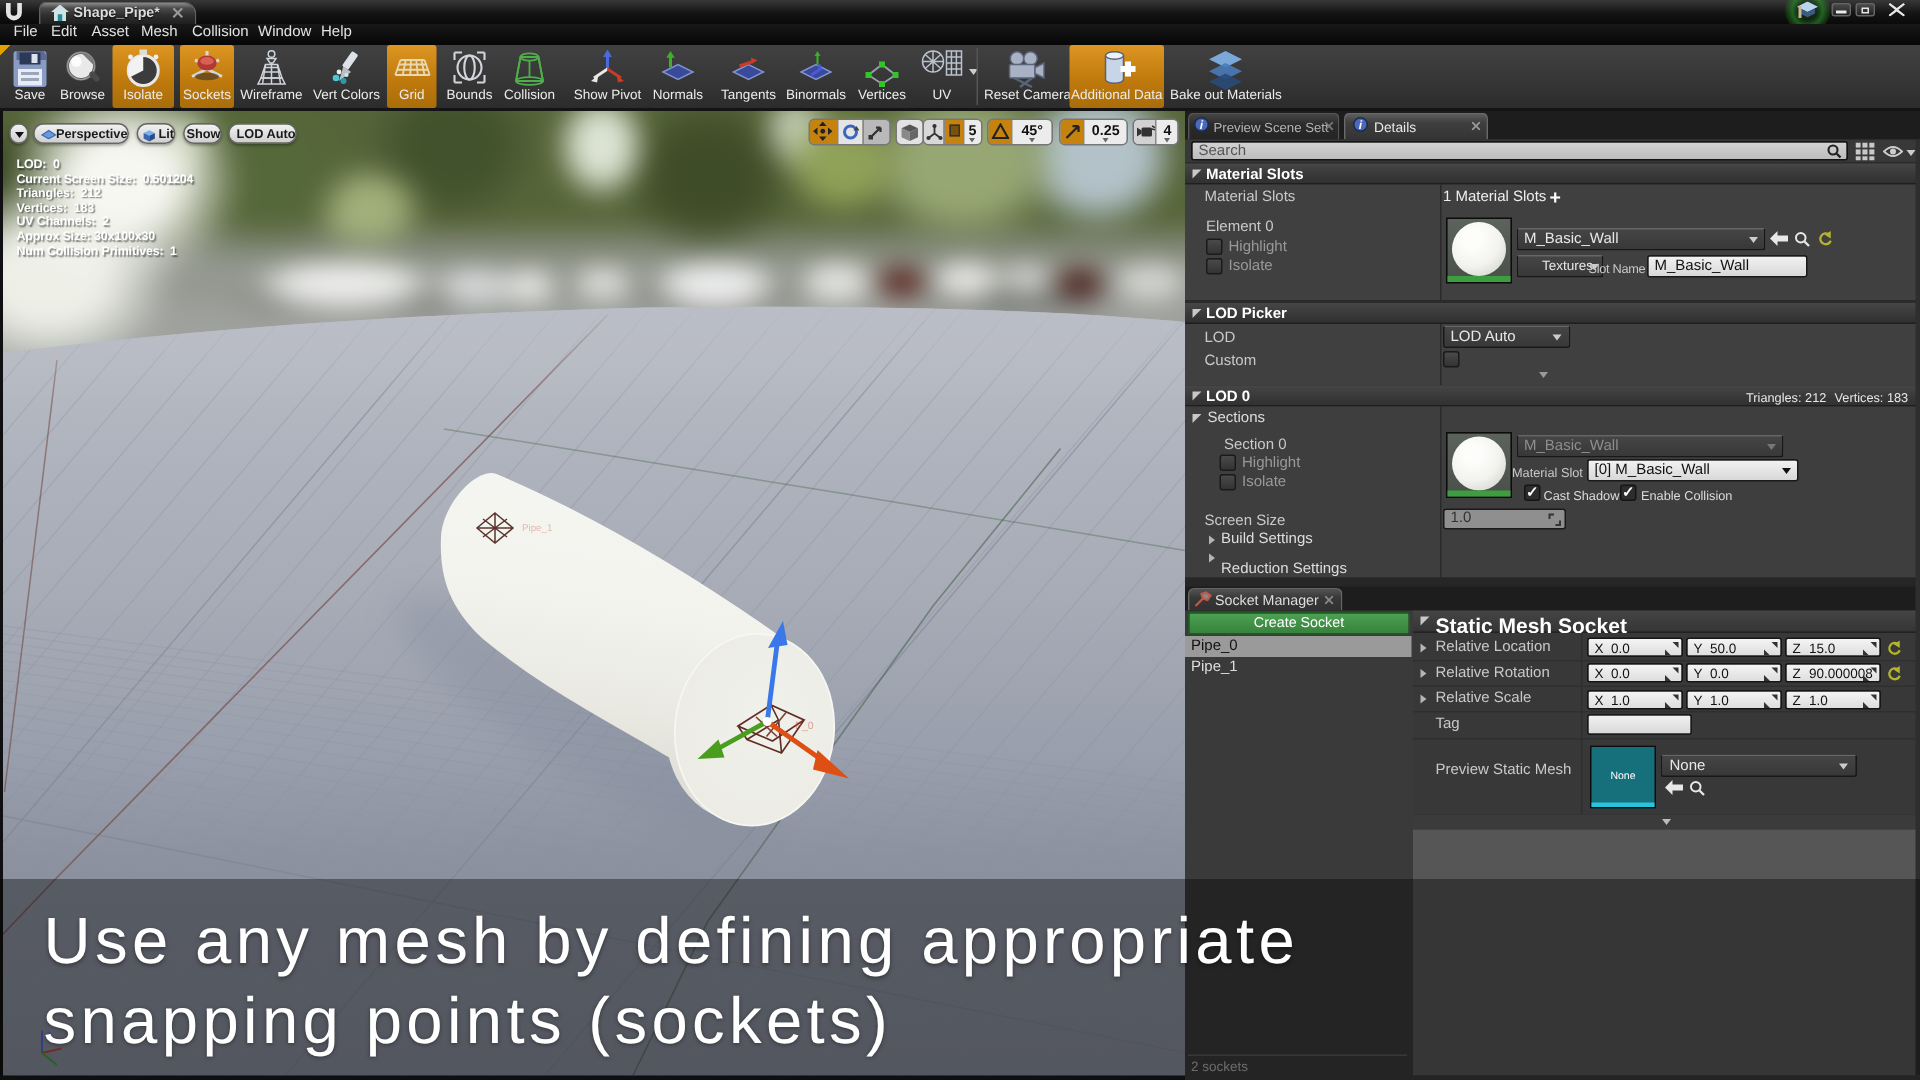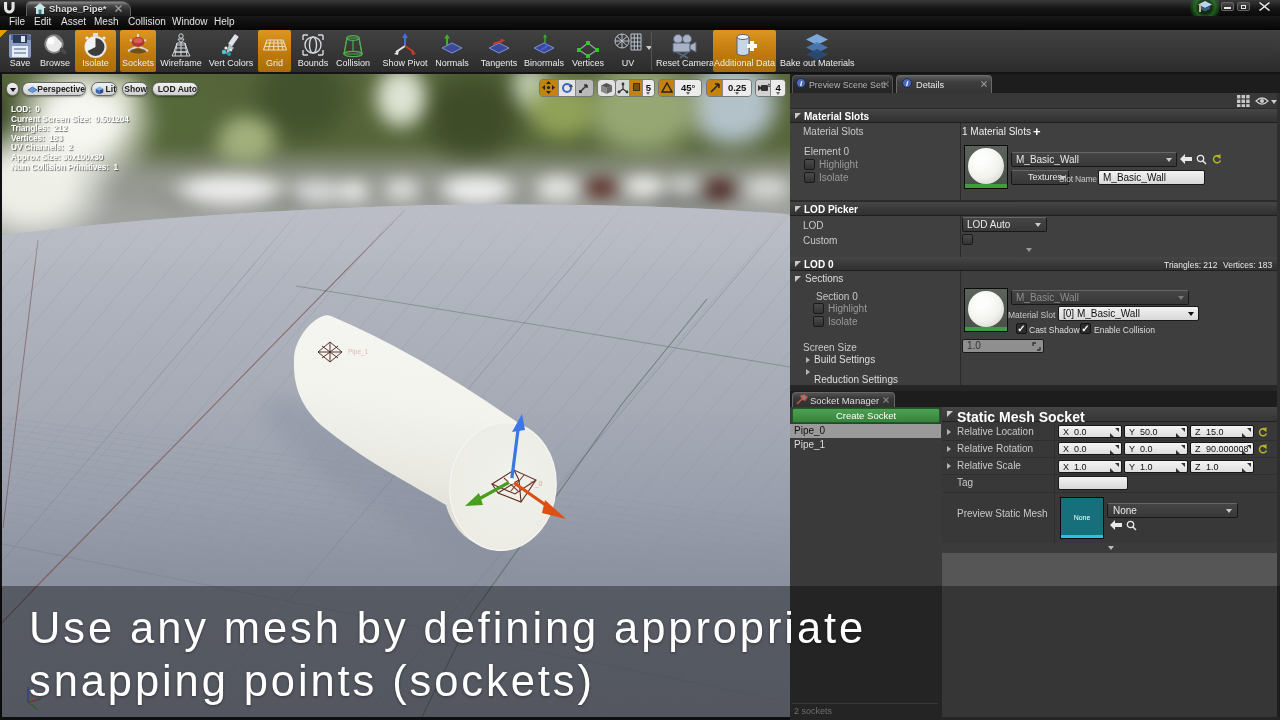--- a/index.html
+++ b/index.html
@@ -584,20 +584,24 @@
 <div class="abs" style="left:106px;top:1px;width:96px;height:18px;background:linear-gradient(#5e5e5e,#3e3e3e 35%,#343434);border-radius:4px 4px 0 0;border:1px solid #6a6a6a;border-bottom:none"></div>
 <svg class="abs" style="left:112px;top:4px" width="11" height="11" viewBox="0 0 11 11">
         <circle cx="5" cy="5" r="4.5" fill="#4a6ab8" stroke="#1a2a58"></circle>
         <text x="5" y="8" font-size="8" font-style="italic" font-weight="bold" fill="#fff" text-anchor="middle">i</text>
       </svg>
 <div class="abs" style="left:126px;top:5.5px;color:#e8e8e8;font-size:9.2px">Details</div>
 <svg class="abs" style="left:191px;top:7px" width="6" height="6" viewBox="0 0 7 7">
         <path d="M0 1 L1 0 L3.5 2.5 L6 0 L7 1 L4.5 3.5 L7 6 L6 7 L3.5 4.5 L1 7 L0 6 L2.5 3.5 Z" fill="#999"></path>
       </svg>
 <div class="abs" style="left:0;top:19px;width:490px;height:15px;background:#383838"></div>
+<div class="abs" style="left:4px;top:20px;width:438px;height:13px;background:linear-gradient(#d2d2d2,#bdbdbd);border:1px solid #141414;border-radius:2px;color:#555;font-size:10px;padding-left:4px">Search<svg style="position:absolute;right:3px;top:1px" width="10" height="10" viewBox="0 0 10 10">
+          <circle cx="4" cy="4" r="3" fill="none" stroke="#222" stroke-width="1.4"></circle>
+          <line x1="6.5" y1="6.5" x2="9" y2="9" stroke="#222" stroke-width="1.6"></line>
+        </svg></div>
 <svg class="abs" style="left:447px;top:21px" width="13" height="12" viewBox="0 0 13 12">
         <g fill="#c8c8c8">
           <rect x="0" y="0" width="3.4" height="3.4"></rect>
           <rect x="4.6" y="0" width="3.4" height="3.4"></rect>
           <rect x="9.2" y="0" width="3.4" height="3.4"></rect>
           <rect x="0" y="4.6" width="3.4" height="3.4"></rect>
           <rect x="4.6" y="4.6" width="3.4" height="3.4"></rect>
           <rect x="9.2" y="4.6" width="3.4" height="3.4"></rect>
           <rect x="0" y="9.2" width="3.4" height="2.8"></rect>
           <rect x="4.6" y="9.2" width="3.4" height="2.8"></rect>

